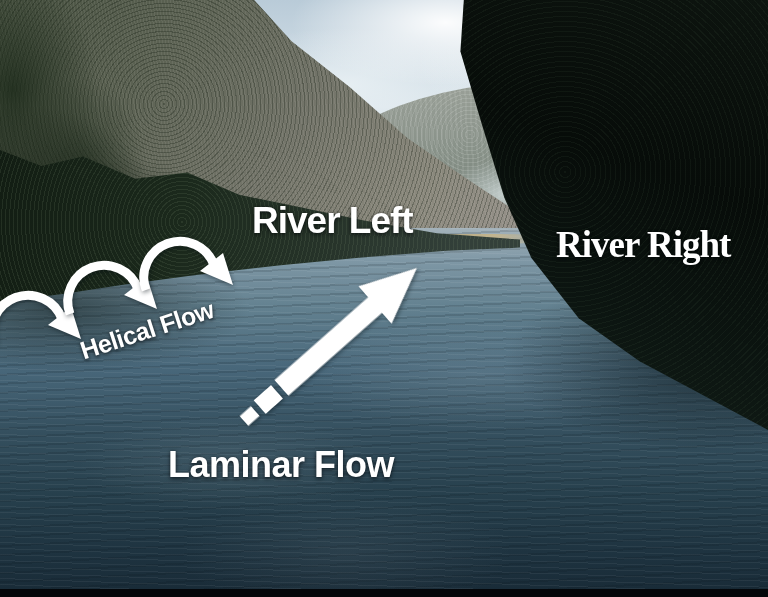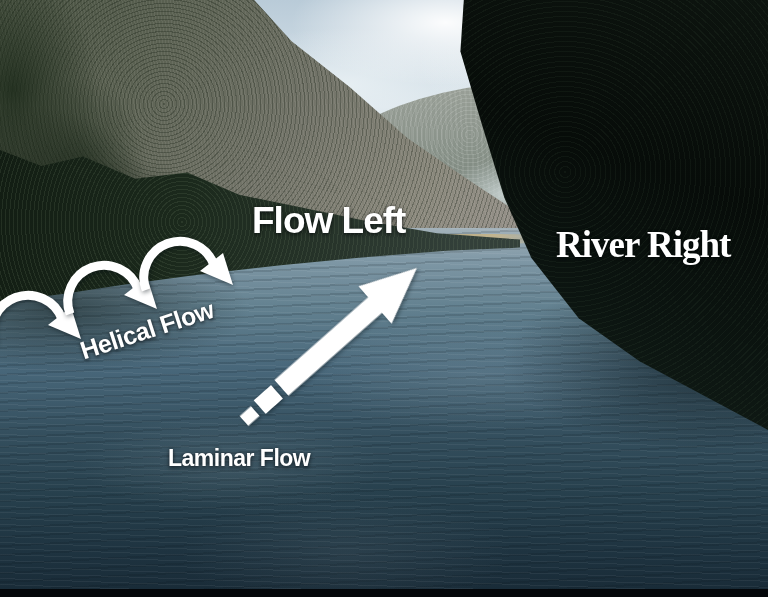--- a/index.html
+++ b/index.html
@@ -84,21 +84,21 @@
   }
   .bottom-strip{left:0;top:589px;width:768px;height:8px;background:#04070a;}
 
   
   .lbl{
     color:#fff;font-weight:bold;white-space:nowrap;line-height:1.05;
     text-shadow:0 2px 4px rgba(0,5,10,.55), 0 0 3px rgba(0,5,10,.35);
   }
   .lbl-river-left {left:252px;top:202px;font-size:37px;letter-spacing:-1px;}
   .lbl-river-right{left:556px;top:226px;font-size:37px;letter-spacing:-1px;font-family:Liberation Serif, serif;}
-  .lbl-laminar    {left:168px;top:446px;font-size:23px;letter-spacing:-.5px;}
+  .lbl-laminar    {left:168px;top:446px;font-size:36px;letter-spacing:-.5px;}
   .lbl-helical{
     left:81px;top:338px;font-size:25px;letter-spacing:-.5px;
     transform:rotate(-18deg);transform-origin:0 50%;
   }
   .arrow-svg{filter:drop-shadow(1px 2px 2px rgba(0,10,15,.4));overflow:visible;}
   .helical-arc-1{left:-14px;top:292px;}
   .helical-arc-2{left:62px;top:262px;}
   .helical-arc-3{left:138px;top:238px;}
   .laminar-arrow{left:244px;top:393px;transform:rotate(-41.5deg);transform-origin:0 28px;}
 </style>
@@ -134,18 +134,18 @@
     <polygon points="62,33 85,15 95,47" fill="#ffffff"></polygon>
   </svg>
 
   <svg class="arrow-svg laminar-arrow" width="232" height="56" viewBox="0 0 232 56">
     <rect x="0" y="21.5" width="15" height="13" fill="#ffffff"></rect>
     <rect x="21" y="19" width="23" height="18" fill="#ffffff"></rect>
     <rect x="50" y="17.5" width="130" height="21" fill="#ffffff"></rect>
     <polygon points="175,3 231,28 175,53" fill="#ffffff"></polygon>
   </svg>
 
-  <div class="lbl lbl-river-left">Flow Left</div>
+  <div class="lbl lbl-river-left">River Left</div>
   <div class="lbl lbl-river-right">River Right</div>
   <div class="lbl lbl-helical">Helical Flow</div>
   <div class="lbl lbl-laminar">Laminar Flow</div>
 
 </div>
 
 </body></html>

